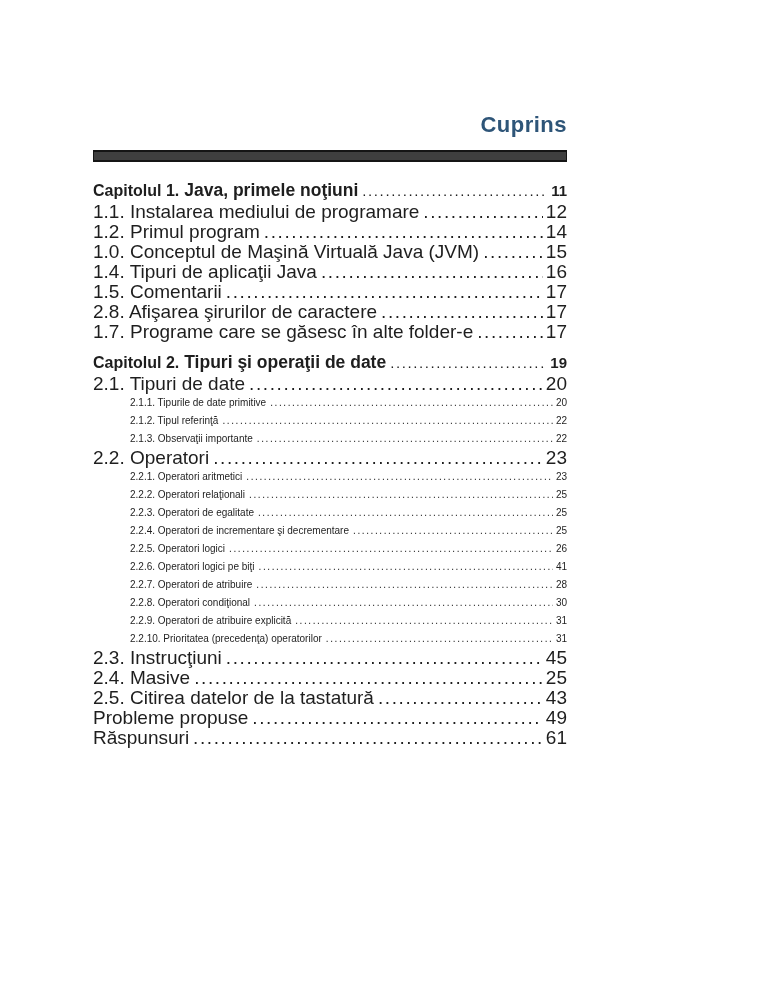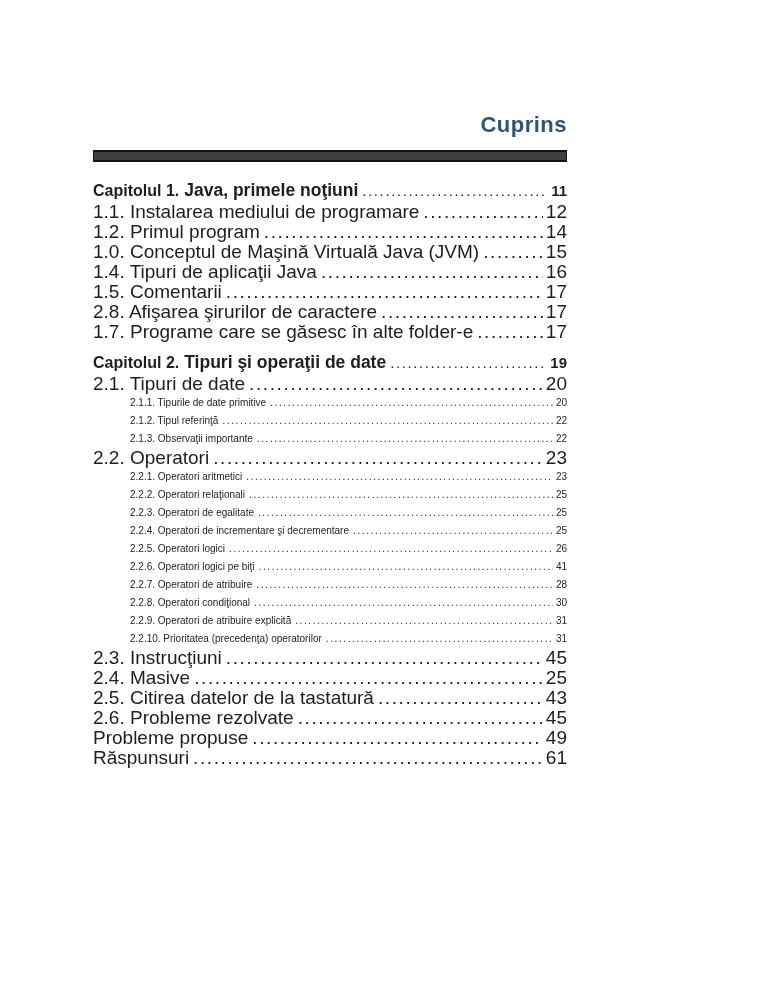--- a/index.html
+++ b/index.html
@@ -263,25 +263,20 @@
       <span class="dots"></span>
       <span class="pg">25</span>
     </div>
 
     <div class="row l1">
       <span class="lbl">2.5. Citirea datelor de la tastatură</span>
       <span class="dots"></span>
       <span class="pg">43</span>
     </div>
 
-    <div class="row l1">
-      <span class="lbl">2.6. Probleme rezolvate</span>
-      <span class="dots"></span>
-      <span class="pg">45</span>
-    </div>
 
     <div class="row l1">
       <span class="lbl">Probleme propuse</span>
       <span class="dots"></span>
       <span class="pg">49</span>
     </div>
 
     <div class="row l1">
       <span class="lbl">Răspunsuri</span>
       <span class="dots"></span>

